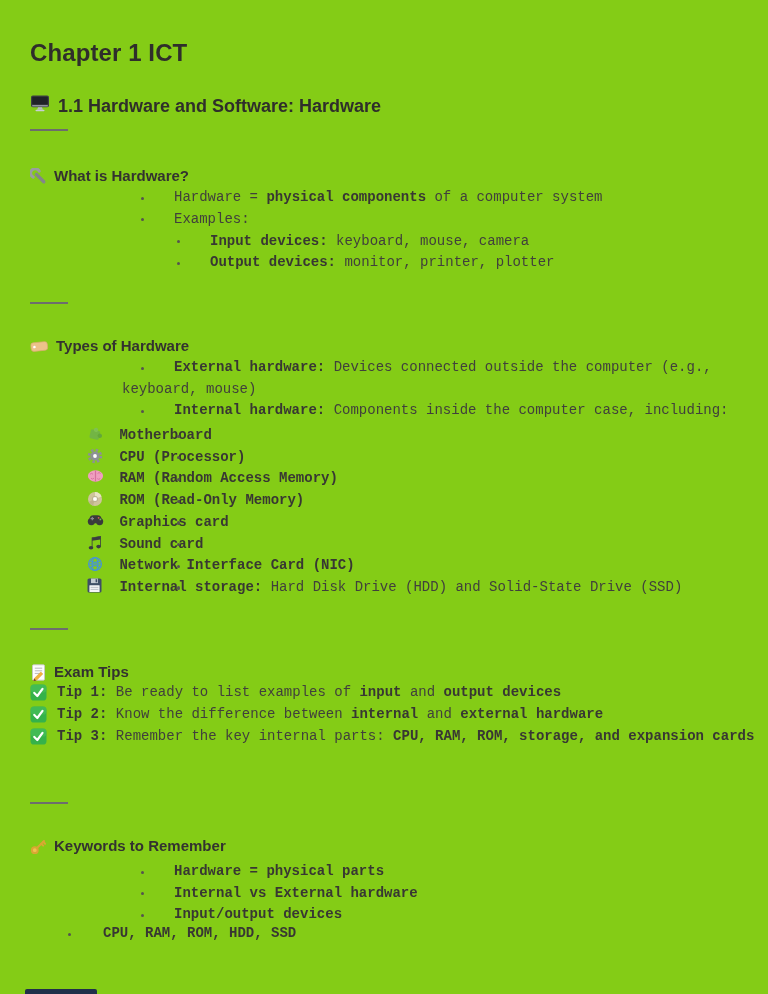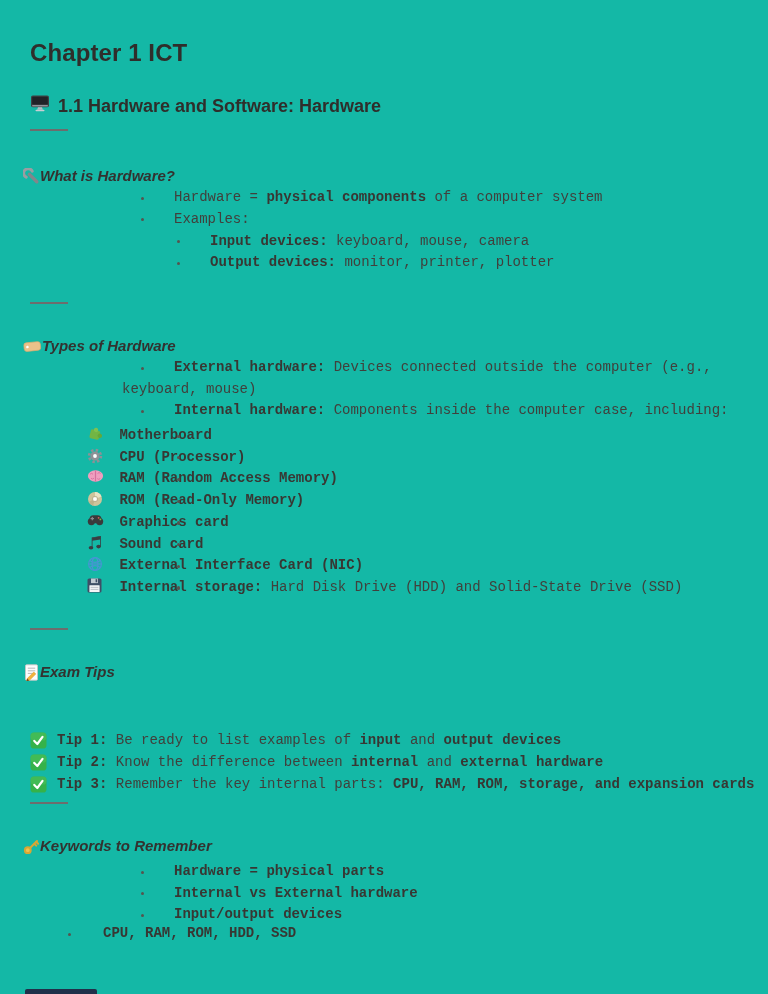--- a/index.html
+++ b/index.html
@@ -1,29 +1,29 @@
 <!DOCTYPE html>
 <html><head>
 <meta charset="utf-8">
 <style>
   html,body{margin:0;padding:0;background:#ffffff;}
   #page{
-    position:relative;width:768px;height:994px;background:#14b8a6;overflow:hidden;
+    position:relative;width:768px;height:994px;background:#84cc16;overflow:hidden;
     font-family:"Liberation Sans","DejaVu Sans",sans-serif;color:#41403c;
   }
   h1.page-title{
     position:absolute;left:30px;top:38px;margin:0;
     font-size:24px;line-height:30px;font-weight:700;color:#2f2e2b;letter-spacing:.1px;
   }
   .h3-row{
     position:absolute;left:30px;top:94px;display:flex;gap:8px;
   }
   .h3-row .h3-text{font-size:18px;line-height:24px;font-weight:700;color:#2f2e2b;}
   .divider{position:absolute;left:30px;width:38px;height:2px;background:#6d6d6d;}
-  .sec-head{position:absolute;left:23px;display:flex;align-items:center;font-style:italic;}
+  .sec-head{position:absolute;left:30px;display:flex;align-items:center;gap:7px;}
   .sec-head .sec-title{font-size:15px;line-height:20px;font-weight:700;color:#333230;}
   .lst{position:absolute;left:0;right:0;font-size:14px;line-height:21.7px;font-family:Liberation Mono, monospace;}
   .lst .row{position:relative;display:block;}
   .dot{
     position:absolute;width:3.2px;height:3.2px;border-radius:50%;background:#55544f;top:9.5px;
   }
   
   .lst-l1 .row{padding-left:122px;text-indent:52px;}
   .lst-l1 .dot{left:141px;}
   .lst-l2 .row{padding-left:210px;}
@@ -194,21 +194,21 @@
       <div class="row">
         <span class="dot"></span>
         <span class="icon-slot"><svg width="16" height="16" viewBox="0 0 16 16">
     <g fill="none" stroke="#4795d3" stroke-width="1.2">
       <circle cx="8" cy="8" r="6.4"></circle>
       <ellipse cx="8" cy="8" rx="2.9" ry="6.4"></ellipse>
       <line x1="1.6" y1="8" x2="14.4" y2="8"></line>
       <path d="M2.6 4.4 a9.5 9.5 0 0 0 10.8 0 M2.6 11.6 a9.5 9.5 0 0 1 10.8 0"></path>
     </g>
   </svg></span>
-        <span class="txt"><span class="seg-b">External Interface Card (NIC)</span></span>
+        <span class="txt"><span class="seg-b">Network Interface Card (NIC)</span></span>
       </div>
       <div class="row">
         <span class="dot"></span>
         <span class="icon-slot"><svg width="15" height="15" viewBox="0 0 15 15">
     <rect x="0.5" y="0.5" width="14" height="14" rx="1.6" fill="#3f4e66"></rect>
     <rect x="4" y="0.5" width="7" height="4.6" fill="#c3c9d1"></rect>
     <rect x="8.6" y="1.2" width="1.6" height="3.1" fill="#3f4e66"></rect>
     <rect x="2.4" y="7.3" width="10.2" height="6.7" rx="0.5" fill="#f4f5f7"></rect>
     <line x1="3.6" y1="9.4" x2="11.4" y2="9.4" stroke="#aeb4bc" stroke-width="0.8"></line>
     <line x1="3.6" y1="11.4" x2="11.4" y2="11.4" stroke="#aeb4bc" stroke-width="0.8"></line>
@@ -228,21 +228,21 @@
       <line x1="4.8" y1="6.8" x2="12.2" y2="6.8"></line>
       <line x1="4.8" y1="9.4" x2="9.8" y2="9.4"></line>
     </g>
     <path d="M4.2 14.6 L10.8 8 l2 2 -6.6 6.6 -2.8 0.8 z" fill="#f3b33d" stroke="#d99c2b" stroke-width="0.5"></path>
     <path d="M4.2 14.6 l-0.8 2.8 2.8 -0.8 z" fill="#6b4f2e"></path>
   </svg>
       </span>
     <span class="sec-title">Exam Tips</span>
   </div>
 
-  <div class="lst lst-tips" style="top:729px">
+  <div class="lst lst-tips" style="top:681px">
 
   <div class="row">
         <span class="icon-slot">
           <svg width="17" height="17" viewBox="0 0 17 17">
     <rect x="0.5" y="0.5" width="16" height="16" rx="3.6" fill="#35b24a"></rect>
     <rect x="0.5" y="0.5" width="16" height="8" rx="3.6" fill="#4cc25f" opacity="0.55"></rect>
     <path d="M4.3 8.9 l3 3.1 5.2 -7.2" stroke="#ffffff" stroke-width="2.2" fill="none" stroke-linecap="round" stroke-linejoin="round"></path>
   </svg>
         </span>
         <span class="txt"><span class="seg-b">Tip 1:</span><span> Be ready to list examples of </span><span class="seg-b">input</span><span> and </span><span class="seg-b">output devices</span></span>

